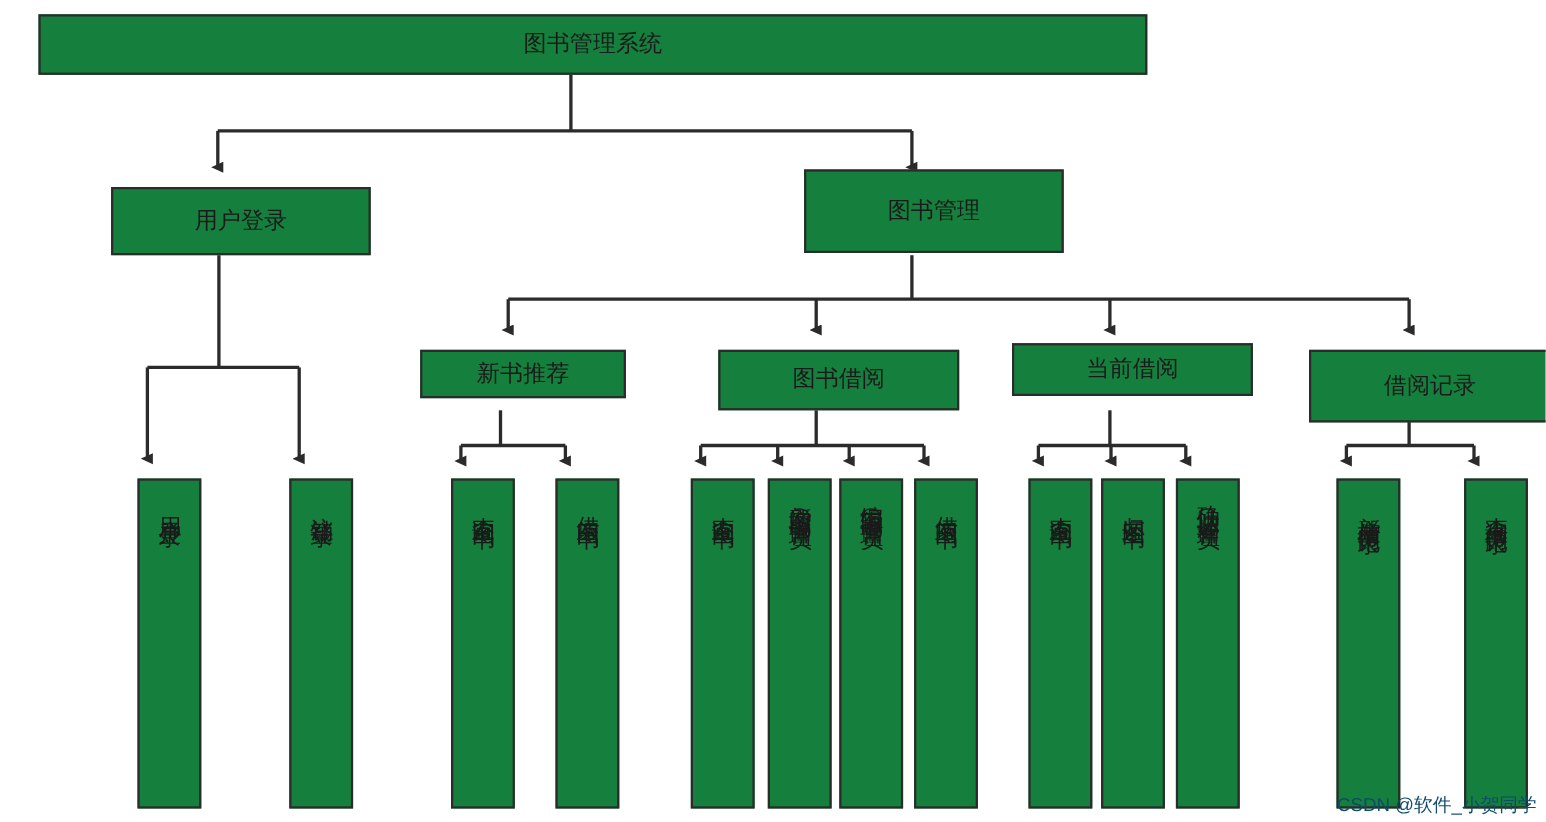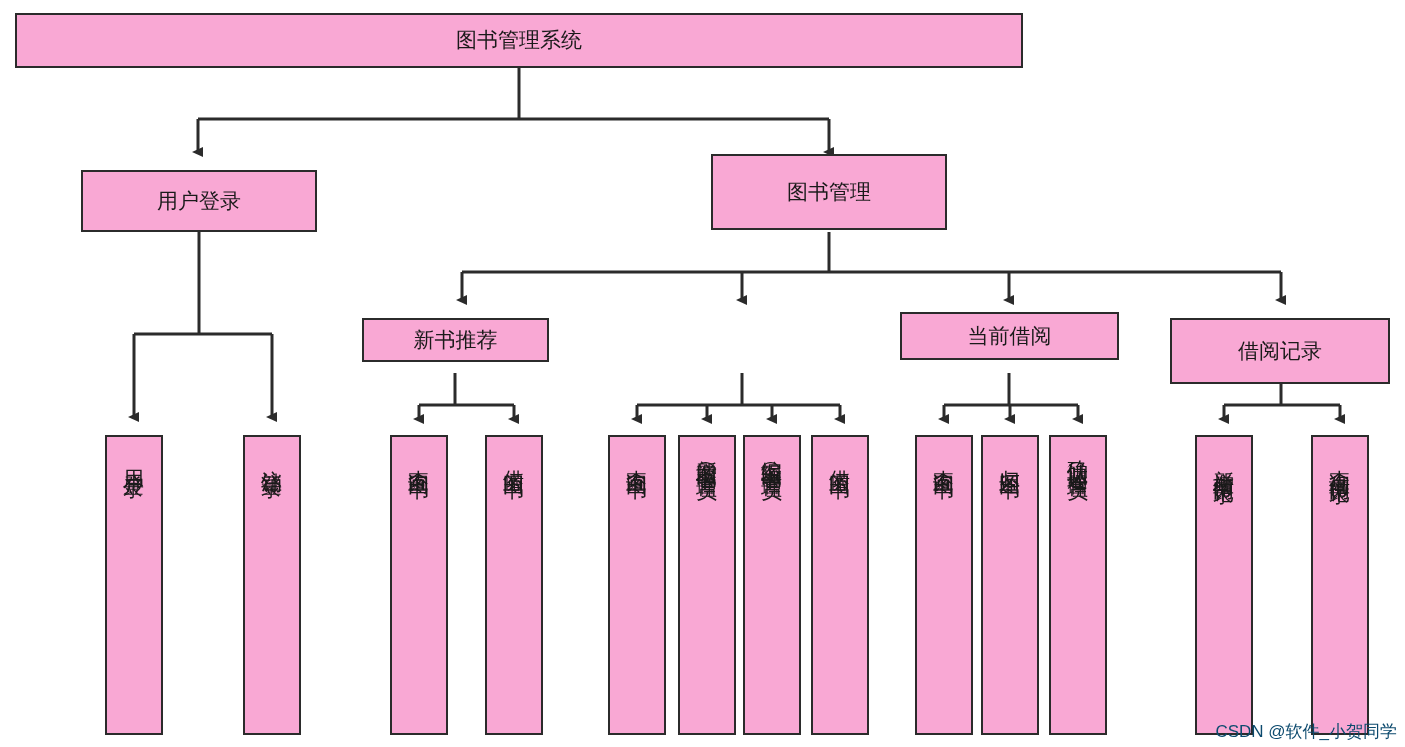--- a/index.html
+++ b/index.html
@@ -9,26 +9,27 @@
     font-family:"Liberation Sans","DejaVu Sans",sans-serif;
     overflow:hidden;
   }
   #stage{position:relative;width:1405px;height:747px;}
 
   svg.edges{position:absolute;left:0;top:0;width:1405px;height:747px;pointer-events:none;}
 
   .node{
     position:absolute;
     box-sizing:border-box;
-    background:#f9a8d4;
+    background:#15803d;
     border:2px solid #2b2b2b;
     display:flex;
     align-items:center;
     justify-content:center;
     color:#1a1a1a;
+    margin-left:20px;
   }
   .node .lbl{
     display:block;
     text-align:center;
     line-height:1.18;
     white-space:nowrap;
   }
   .node.horiz .lbl{font-size:21px;}
   .node.root .lbl{font-size:21px;}
 
@@ -118,20 +119,23 @@
   <div class="node horiz" style="left:81px;top:170px;width:236px;height:62px;">
     <span class="lbl">用户登录</span>
   </div>
   <div class="node horiz" style="left:711px;top:154px;width:236px;height:76px;">
     <span class="lbl">图书管理</span>
   </div>
 
   <div class="node horiz" style="left:362px;top:318px;width:187px;height:44px;">
     <span class="lbl">新书推荐</span>
   </div>
+  <div class="node horiz" style="left:633px;top:318px;width:219px;height:55px;">
+    <span class="lbl">图书借阅</span>
+  </div>
   <div class="node horiz" style="left:900px;top:312px;width:219px;height:48px;">
     <span class="lbl">当前借阅</span>
   </div>
   <div class="node horiz" style="left:1170px;top:318px;width:220px;height:66px;">
     <span class="lbl">借阅记录</span>
   </div>
 
   <div class="node vert" style="left:105px;top:435px;width:58px;height:300px;">
     <span class="lbl">用户登录</span>
   </div>

